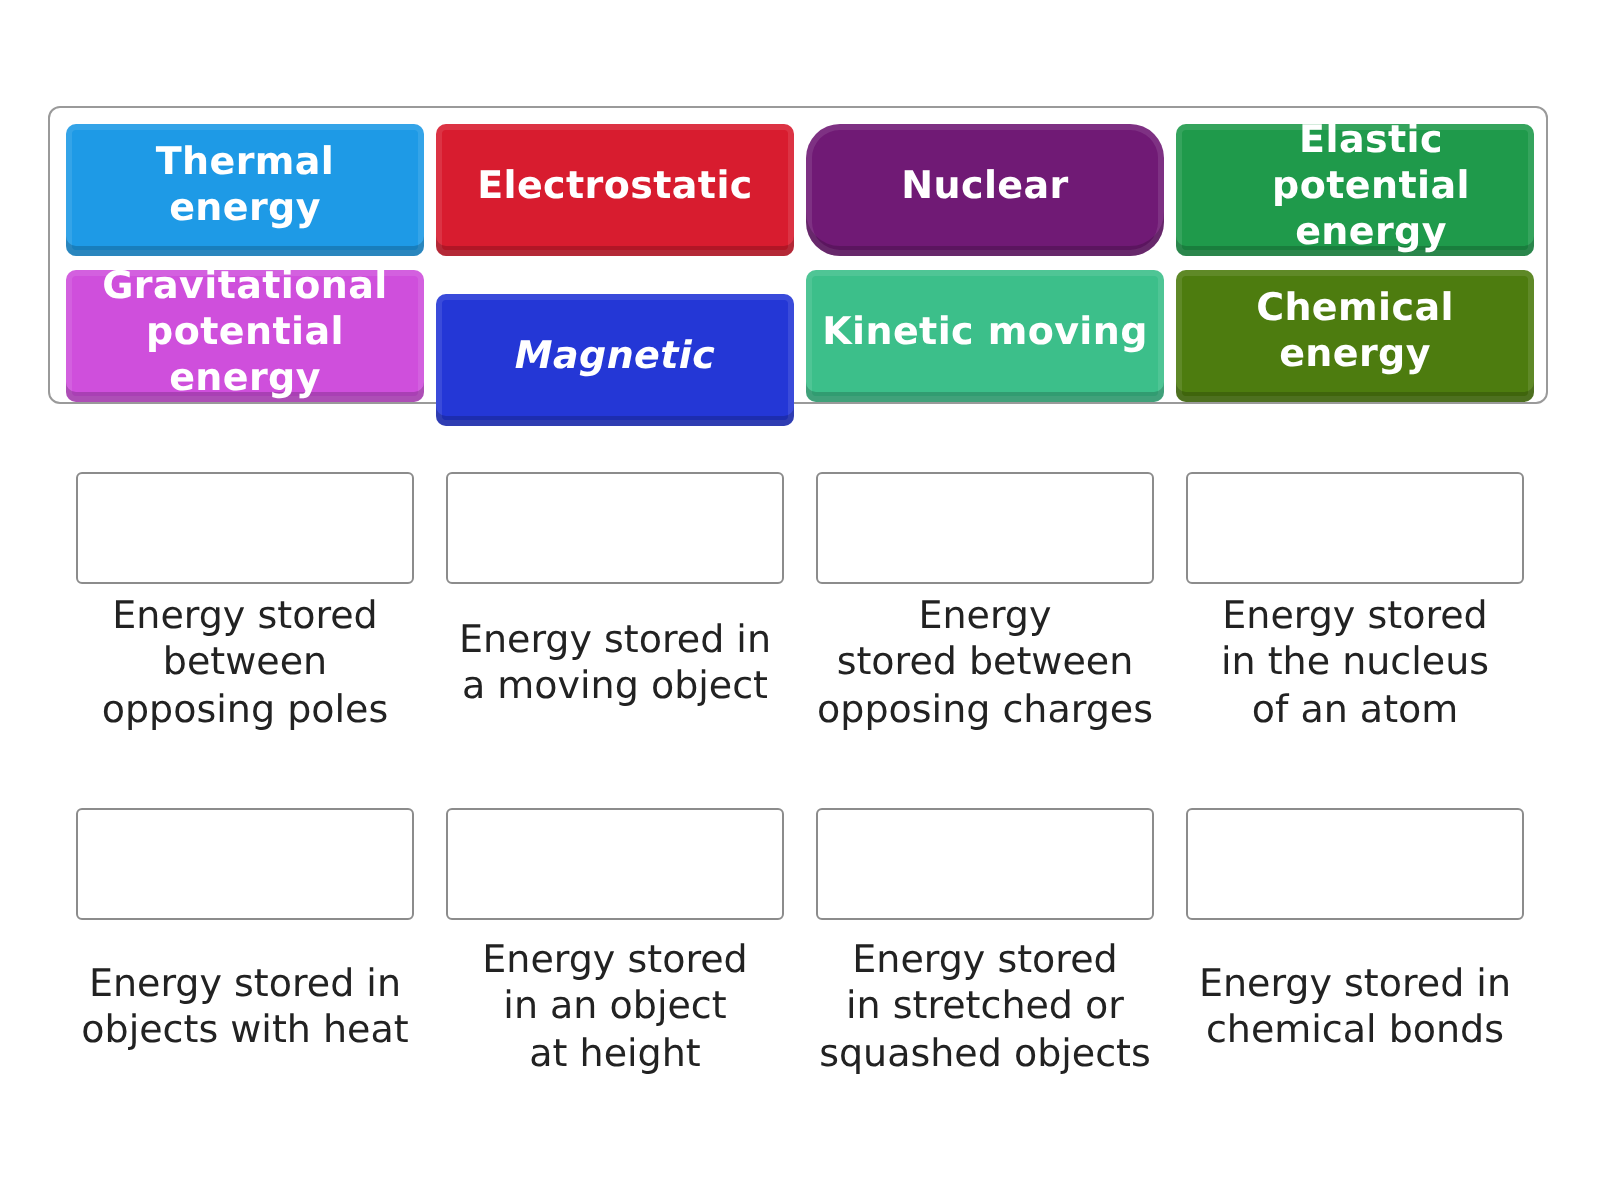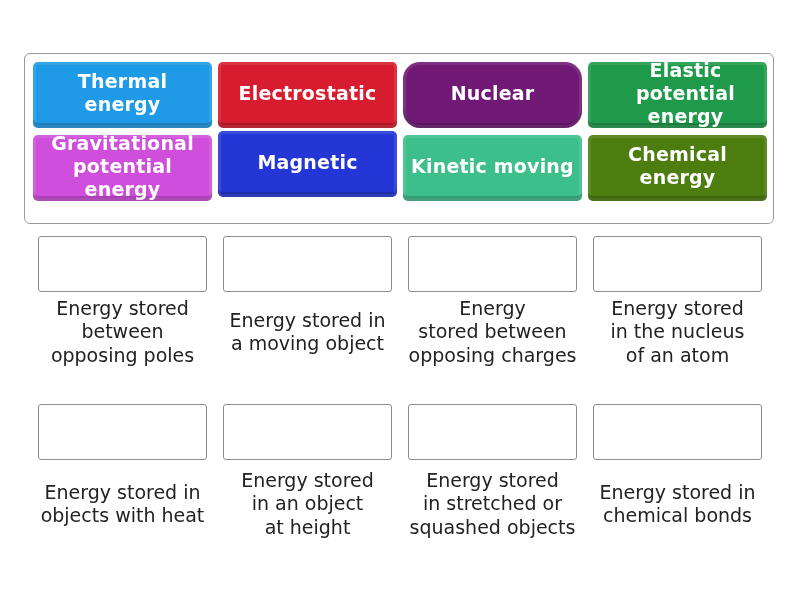--- a/index.html
+++ b/index.html
@@ -14,21 +14,21 @@
     .stage {
       position: relative;
       width: 800px;
       height: 600px;
     }
     .tray {
       position: absolute;
       left: 24px;
       top: 53px;
       width: 750px;
-      height: 171px;
+      height: 149px;
       border: 1px solid #9a9a9a;
       border-radius: 6px;
       box-sizing: border-box;
       background: #ffffff;
     }
     .tile {
       position: absolute;
       width: 179px;
       height: 66px;
       border-radius: 5px;
@@ -90,21 +90,21 @@
         <span style="white-space: pre-line;">Nuclear</span>
       </div>
     <div class="tile" style="left: 563px; top: 8px; background: rgb(31, 154, 75);">
         <span style="white-space: pre-line; padding-left: 16px;">Elastic potential
 energy</span>
       </div>
     <div class="tile" style="left: 8px; top: 81px; background: rgb(207, 79, 220);">
         <span style="white-space: pre-line;">Gravitational
 potential energy</span>
       </div>
-    <div class="tile" style="left: 193px; top: 77px; background: rgb(36, 55, 214);">
+    <div class="tile" style="left: 193px; top: 93px; background: rgb(36, 55, 214); font-style: italic;">
         <span style="white-space: pre-line;">Magnetic</span>
       </div>
     <div class="tile" style="left: 378px; top: 81px; background: rgb(60, 191, 138);">
         <span style="white-space: pre-line;">Kinetic moving</span>
       </div>
     <div class="tile" style="left: 563px; top: 81px; background: #4d7c0f;">
         <span style="white-space: pre-line;">Chemical
 energy</span>
       </div>
   </div>

